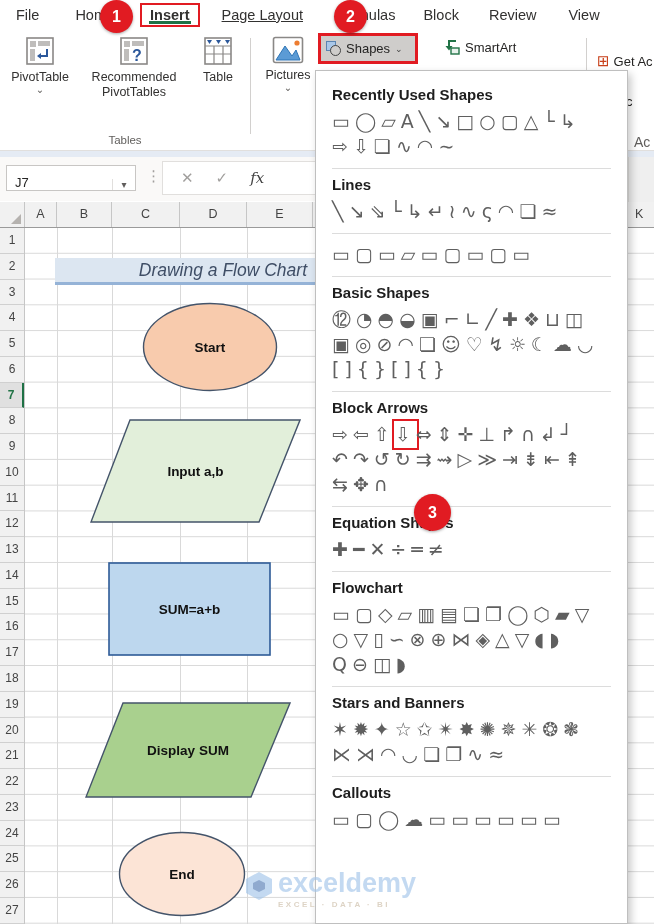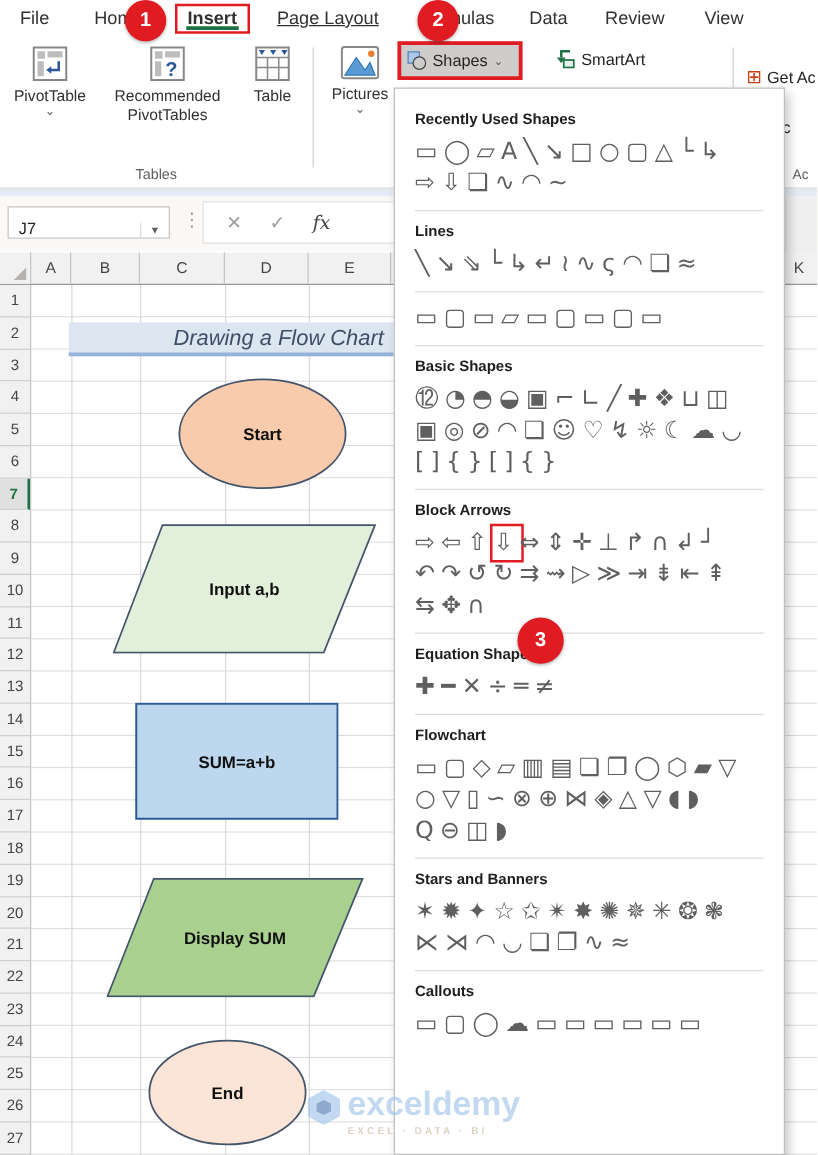--- a/index.html
+++ b/index.html
@@ -26,21 +26,21 @@
   .vdiv{position:absolute;top:8px;height:96px;width:1px;background:#D2D0CE;}
   #shapes-btn{position:absolute;left:318px;top:3px;width:100px;height:31px;background:#CFCDCB;
       border:3px solid var(--red);box-sizing:border-box;display:flex;align-items:center;gap:5px;
       font-size:13px;padding-left:5px;}
   .shapes-ic{position:relative;width:15px;height:15px;flex:0 0 15px;}
   .shapes-ic .sq{position:absolute;left:0;top:0;width:8px;height:8px;background:#A9C7E8;border:1px solid #5B84B1;}
   .shapes-ic .ci{position:absolute;right:0;bottom:0;width:9px;height:9px;border:1.6px solid #444;border-radius:50%;background:#CFCDCB;}
   #smartart-btn{position:absolute;left:443px;top:9px;display:flex;align-items:center;gap:5px;font-size:13px;}
   #getaddins{position:absolute;left:597px;top:22px;display:flex;align-items:center;gap:4px;font-size:13px;white-space:nowrap;}
   #myaddins-frag{position:absolute;left:608px;top:64px;font-size:13px;white-space:nowrap;}
-  #addins-grouplabel{position:absolute;left:634px;top:104px;font-size:11px;color:#605E5C;}
+  #addins-grouplabel{position:absolute;left:634px;top:104px;font-size:14px;color:#605E5C;}
   #ribbon-bottom{position:absolute;left:0;top:150px;width:654px;height:7px;background:#E5EBF4;border-top:1px solid #E1DFDD;}
   
   #fbar{position:absolute;left:0;top:157px;width:654px;height:44px;background:#FAF9F8;}
   #namebox{position:absolute;left:6px;top:8px;width:130px;height:26px;background:#fff;border:1px solid #C8C6C4;
       box-sizing:border-box;display:flex;align-items:flex-end;font-size:13px;}
   #namebox .val{flex:1;padding-left:8px;}
   #namebox .nb-chev{width:22px;text-align:center;color:#605E5C;font-size:10px;border-left:1px solid #E1DFDD;}
   #fbar .dots{position:absolute;left:146px;top:10px;color:#A19F9D;font-size:15px;}
   #fxarea{position:absolute;left:162px;top:4px;width:466px;height:34px;background:#fff;border:1px solid #E1DFDD;
       box-sizing:border-box;display:flex;align-items:center;gap:22px;padding-left:18px;}
@@ -69,21 +69,21 @@
   .shape svg{display:block;}
   .shape .lbl{position:absolute;left:0;top:0;right:0;bottom:0;display:flex;align-items:center;justify-content:center;
       font-weight:bold;font-size:13.5px;color:#111;}
   #title-band{position:absolute;left:55px;top:258px;width:260px;height:27px;z-index:2;
       font-style:italic;font-weight:normal;font-size:17.5px;display:flex;align-items:center;justify-content:flex-end;
       padding-right:8px;box-sizing:border-box;}
   
   #dropdown{position:absolute;left:315px;top:70px;width:313px;height:854px;background:#fff;
       border:1px solid #BFBFBF;box-sizing:border-box;box-shadow:3px 4px 8px rgba(0,0,0,.22);
       z-index:5;padding:8px 0 0 16px;overflow:hidden;}
-  .menu-h{font-size:12px;font-weight:bold;color:#1E1E1E;line-height:16px;margin:8px 0 6px 0;}
+  .menu-h{font-size:15px;font-weight:bold;color:#1E1E1E;line-height:16px;margin:8px 0 6px 0;}
   .menu-row{height:25px;line-height:25px;font-size:19px;letter-spacing:5px;color:#5F5F5F;
       font-family:"DejaVu Sans",sans-serif;white-space:nowrap;}
   .menu-div{height:1px;background:#DCDCDC;margin:9px 16px 8px 0;}
   .glyph{display:inline-block;}
   .glyph-hl{outline:2.5px solid var(--red);outline-offset:1px;}
   
   .stepcircle{position:absolute;width:33px;height:33px;border-radius:50%;background:var(--red);color:#fff;
       font-size:16px;font-weight:bold;display:flex;align-items:center;justify-content:center;
       z-index:10;box-shadow:0 1px 3px rgba(0,0,0,.35);}
   #step1{left:100px;top:0px;}
@@ -104,21 +104,21 @@
 
   <div id="tabbar">
     <div class="tab tab-file">File</div>
     <div class="tab tab-home">Home</div>
     <div class="tab tab-insert">
       <span>Insert</span>
       <span class="underline"></span>
     </div>
     <div class="tab tab-pagelayout">Page Layout</div>
     <div class="tab tab-formulas">Formulas</div>
-    <div class="tab tab-data">Data</div>
+    <div class="tab tab-data">Block</div>
     <div class="tab tab-review">Review</div>
     <div class="tab tab-view">View</div>
   </div>
 
   <div id="ribbon">
     <div class="bigbtn" style="left:8px;width:64px;">
       <svg class="ic" width="30" height="30" viewBox="0 0 30 30">
         <rect x="2" y="2" width="26" height="26" fill="#fff" stroke="#8A8886" stroke-width="1.6"></rect>
         <rect x="5" y="5" width="6" height="6" fill="#BFBDBB"></rect>
         <rect x="13" y="5" width="12" height="5" fill="#BFBDBB"></rect>

